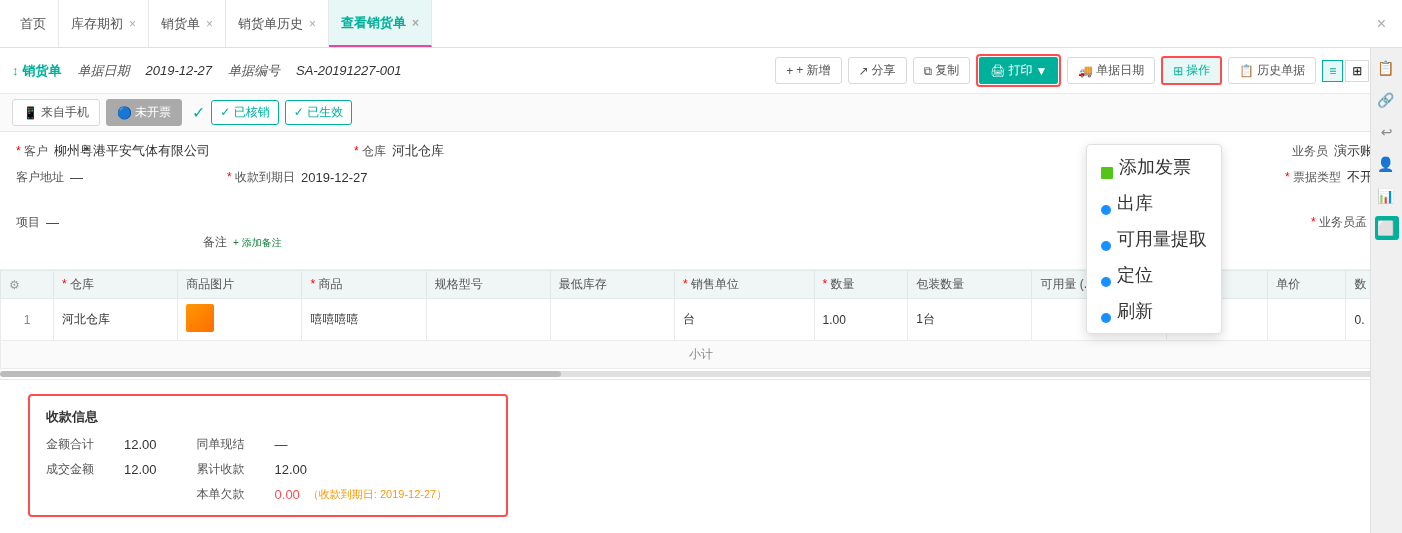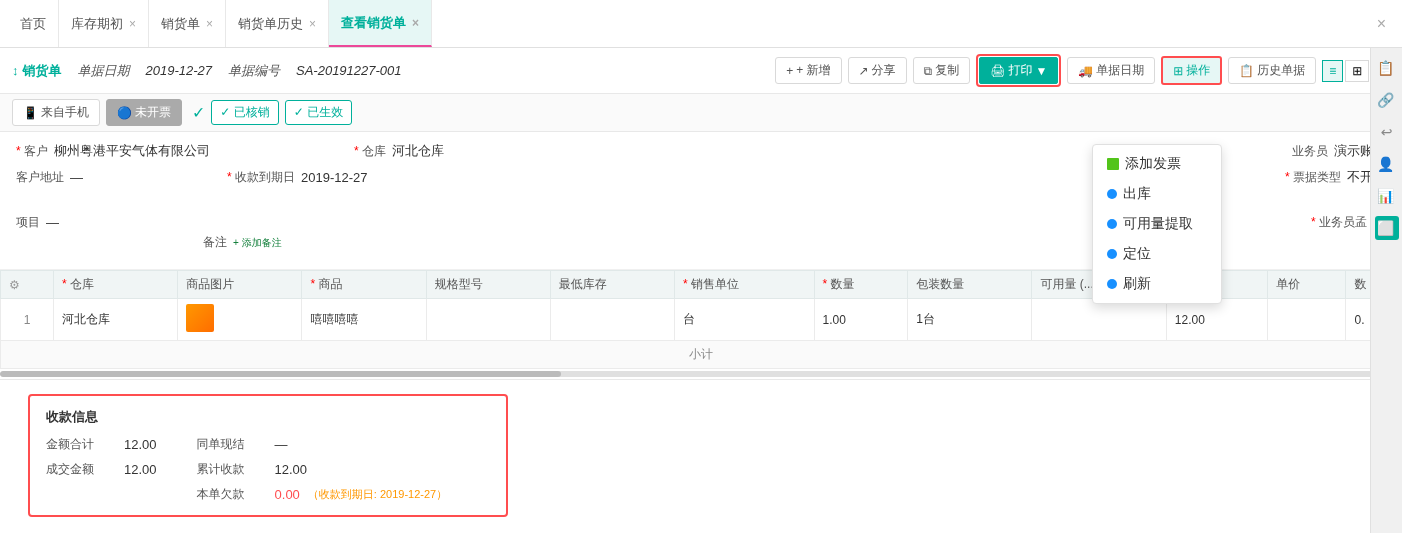--- a/index.html
+++ b/index.html
@@ -103,22 +103,22 @@
     .sidebar-icon { width: 24px; height: 24px; cursor: pointer; color: #888; display: flex; align-items: center; justify-content: center; font-size: 14px; }
     .sidebar-icon.active { color: #00b09b; }
 
     
     .dropdown-menu {
       position: absolute; top: 96px; right: 180px; background: #fff;
       border: 1px solid #e0e0e0; border-radius: 4px; box-shadow: 0 4px 12px rgba(0,0,0,0.15);
       min-width: 130px; z-index: 100; padding: 4px 0;
     }
     .dropdown-item {
-      display: flex; align-items: center; gap: 6px; padding: 6px 14px;
-      cursor: pointer; font-size: 14px; color: #333; white-space: nowrap;
+      display: flex; align-items: flex-end; gap: 6px; padding: 6px 14px;
+      cursor: pointer; font-size: 18px; color: #333; white-space: nowrap;
     }
     .dropdown-item .dot { width: 10px; height: 10px; border-radius: 50%; display: inline-block; }
     .dropdown-item .dot.blue { background: #1890ff; }
     .dropdown-item .square { width: 12px; height: 12px; background: #52c41a; display: inline-block; border-radius: 1px; }
 
     
     .view-toggle { display: flex; gap: 2px; }
     .view-btn { padding: 3px 6px; border: 1px solid #d9d9d9; background: #fff; cursor: pointer; font-size: 12px; }
     .view-btn.active { background: #e6f7f5; border-color: #00b09b; color: #00b09b; }
 

